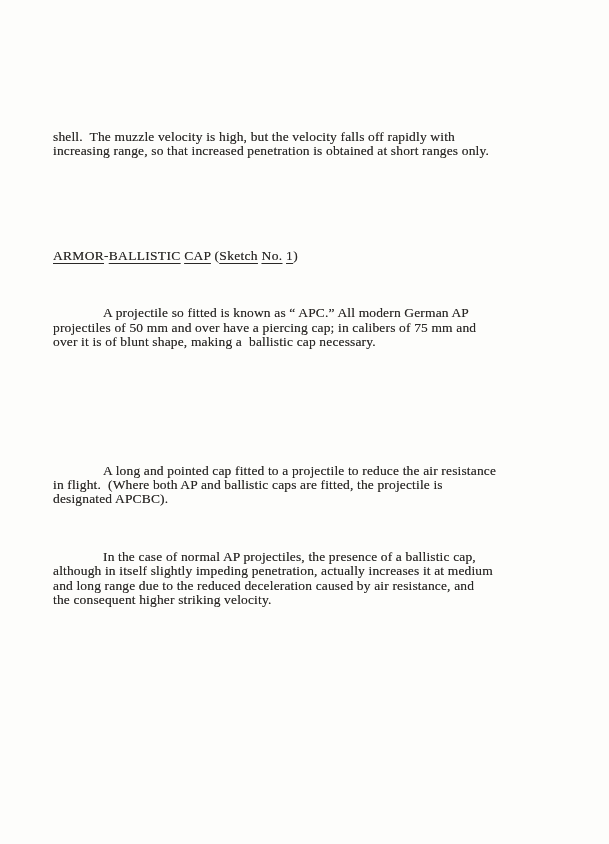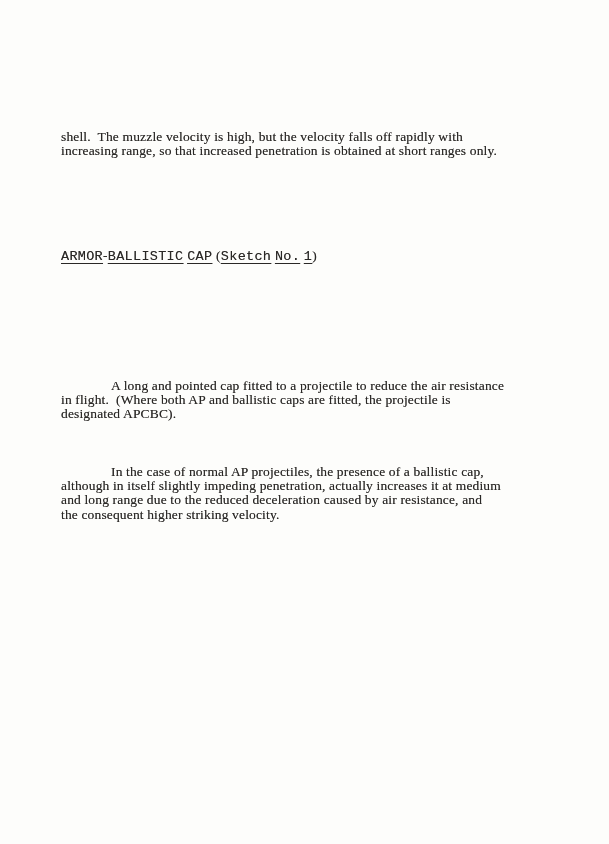--- a/index.html
+++ b/index.html
@@ -13,43 +13,45 @@
     color: #2a2826;
   }
   .content {
     padding: 87px 36px 0 53px;
     font-size: 13.5px;
     line-height: 14.25px;
     letter-spacing: 0.15px;
     white-space: pre-wrap;
     text-shadow: 0 0 0.4px rgba(42, 40, 38, 0.55);
   }
-  .para, .term { margin: 0 0 15px 8px; }
+  .para, .term { margin: 0 0 15px 0; }
   .para.indent { text-indent: 50px; }
   .para.cont { margin-bottom: 19px; }
   .term { letter-spacing: 0.3px; }
   .u {
     text-decoration-line: underline;
     text-decoration-style: solid;
     text-decoration-thickness: 1.1px;
     text-underline-offset: 3px;
-    font-family: Liberation Mono, monospace;
   }
 </style>
 </head>
 <body>
 
 <div class="page">
   <div class="content">
 
     <p class="para cont">shell.  The muzzle velocity is high, but the velocity falls off rapidly with
 increasing range, so that increased penetration is obtained at short ranges only.</p>
 
     <section>
       <p class="term"><span class="u">ARMOR</span><span>-</span><span class="u">BALLISTIC</span><span> </span><span class="u">CAP</span><span> (</span><span class="u">Sketch</span><span> </span><span class="u">No.</span><span> </span><span class="u">1</span><span>)</span></p>
+      <p class="para indent">A projectile so fitted is known as “ APC.” All modern German AP
+projectiles of 50 mm and over have a piercing cap; in calibers of 75 mm and
+over it is of blunt shape, making a  ballistic cap necessary.</p>
     </section>
 
     <section>
       <p class="para indent">A long and pointed cap fitted to a projectile to reduce the air resistance
 in flight.  (Where both AP and ballistic caps are fitted, the projectile is
 designated APCBC).</p>
       <p class="para indent">In the case of normal AP projectiles, the presence of a ballistic cap,
 although in itself slightly impeding penetration, actually increases it at medium
 and long range due to the reduced deceleration caused by air resistance, and
 the consequent higher striking velocity.</p>

